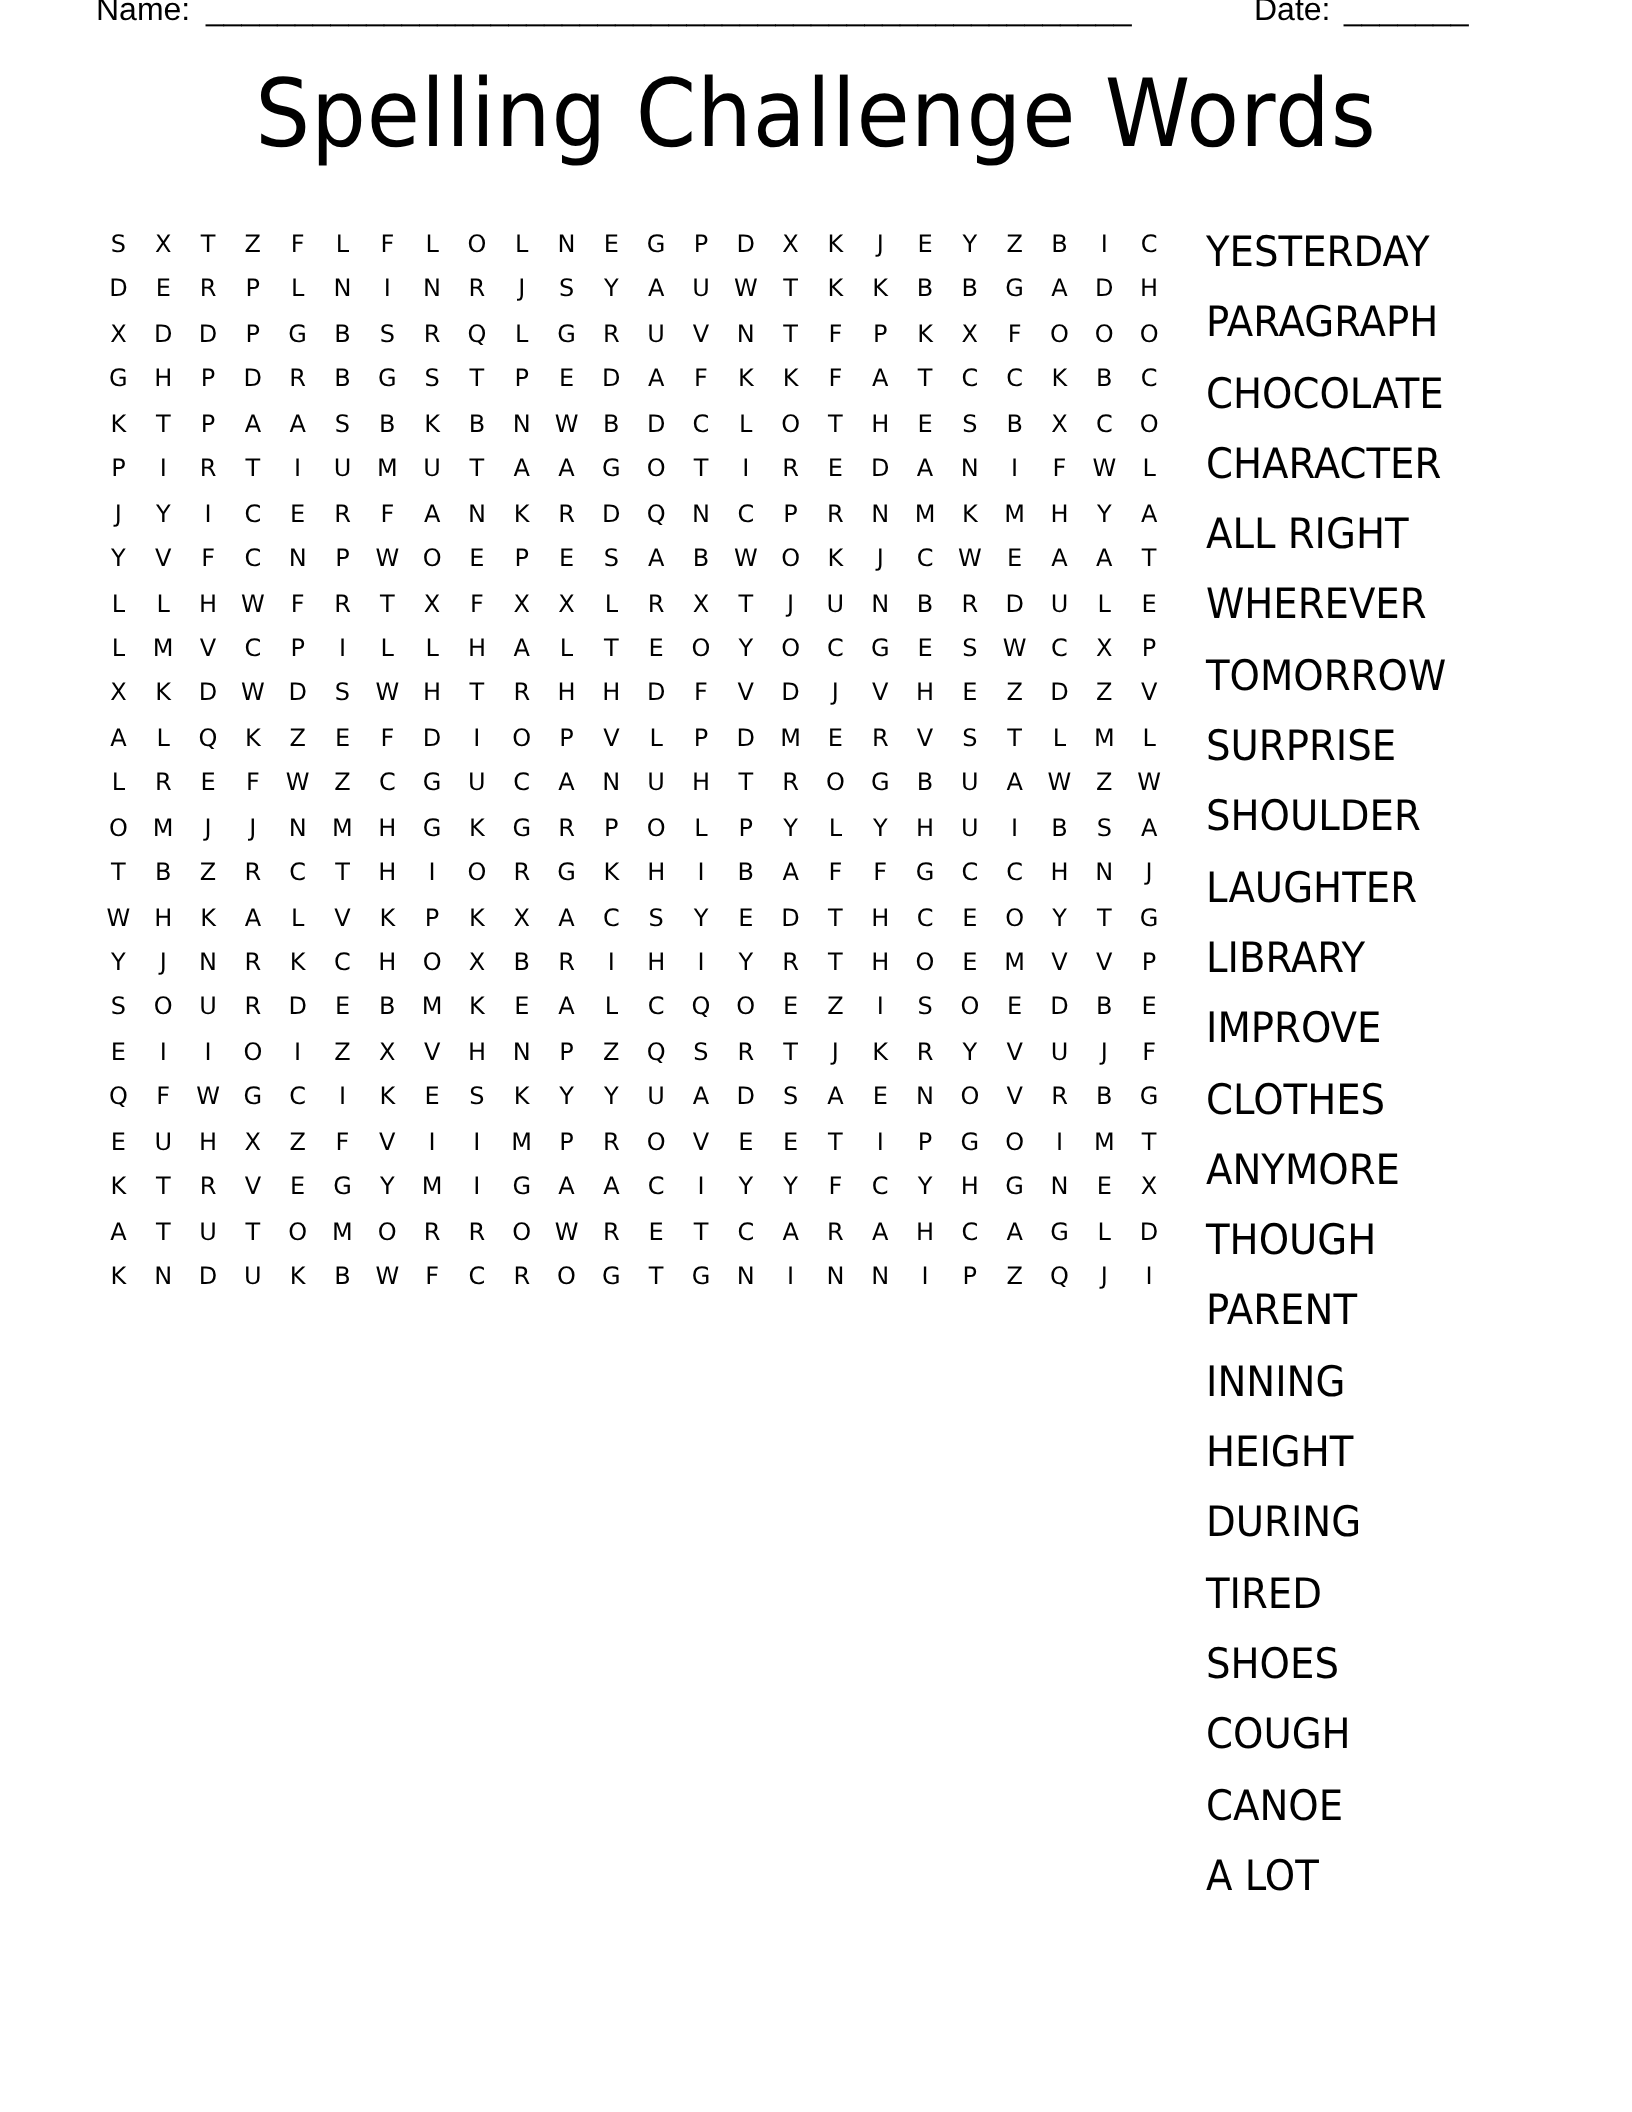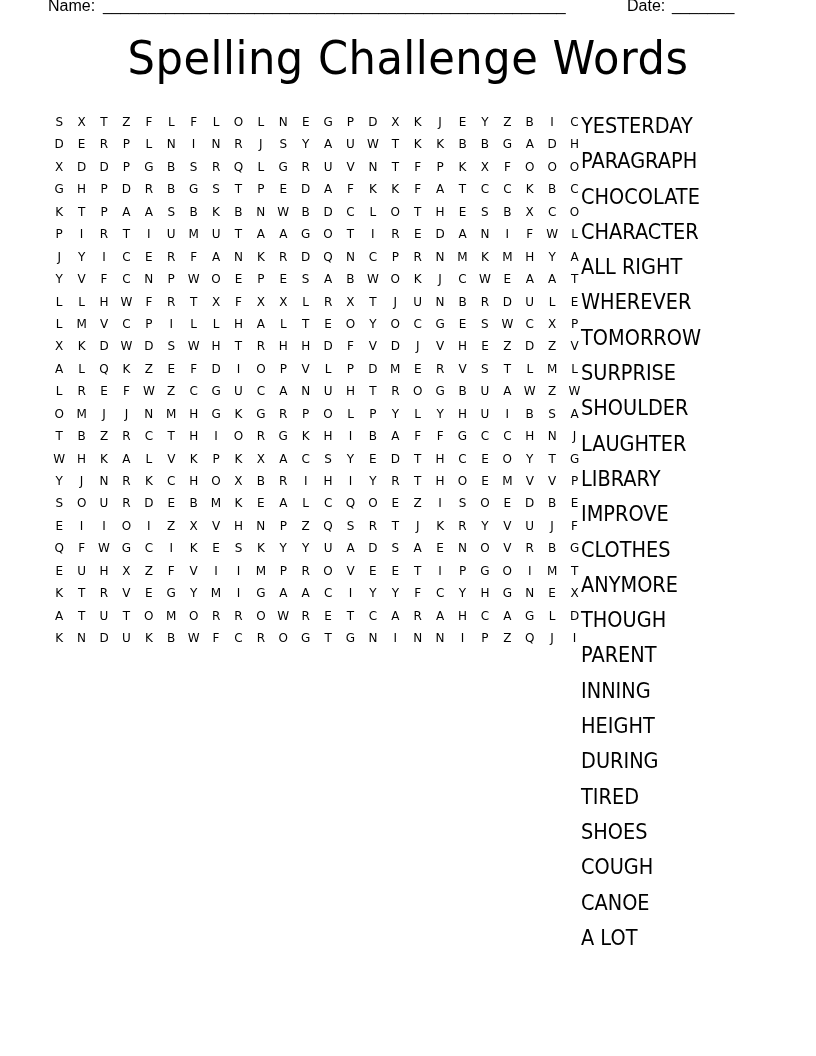--- a/index.html
+++ b/index.html
@@ -17,21 +17,21 @@
     position: absolute; top: 30px; left: 0; width: 816px; text-align: center;
     font-family: "DejaVu Sans", sans-serif; font-size: 47px; letter-spacing: 0.5px;
     transform: scaleX(0.92); transform-origin: center;
   }
   .grid { position: absolute; left: 48px; top: 111px; }
   .grid-row { display: flex; height: 22.45px; }
   .cell {
     width: 22.42px; text-align: center;
     font-family: "DejaVu Sans", sans-serif; font-size: 12px; line-height: 22px;
   }
-  .words { position: absolute; left: 581px; top: 109px; }
+  .words { position: absolute; left: 603px; top: 109px; }
   .word {
     font-family: "DejaVu Sans", sans-serif; font-size: 21px; height: 35.3px; line-height: 35px;
     white-space: nowrap; transform: scaleX(0.92); transform-origin: left center;
   }
 </style>
 </head>
 <body>
 
 <div class="header-line">
   <span class="name-label">Name:</span>

